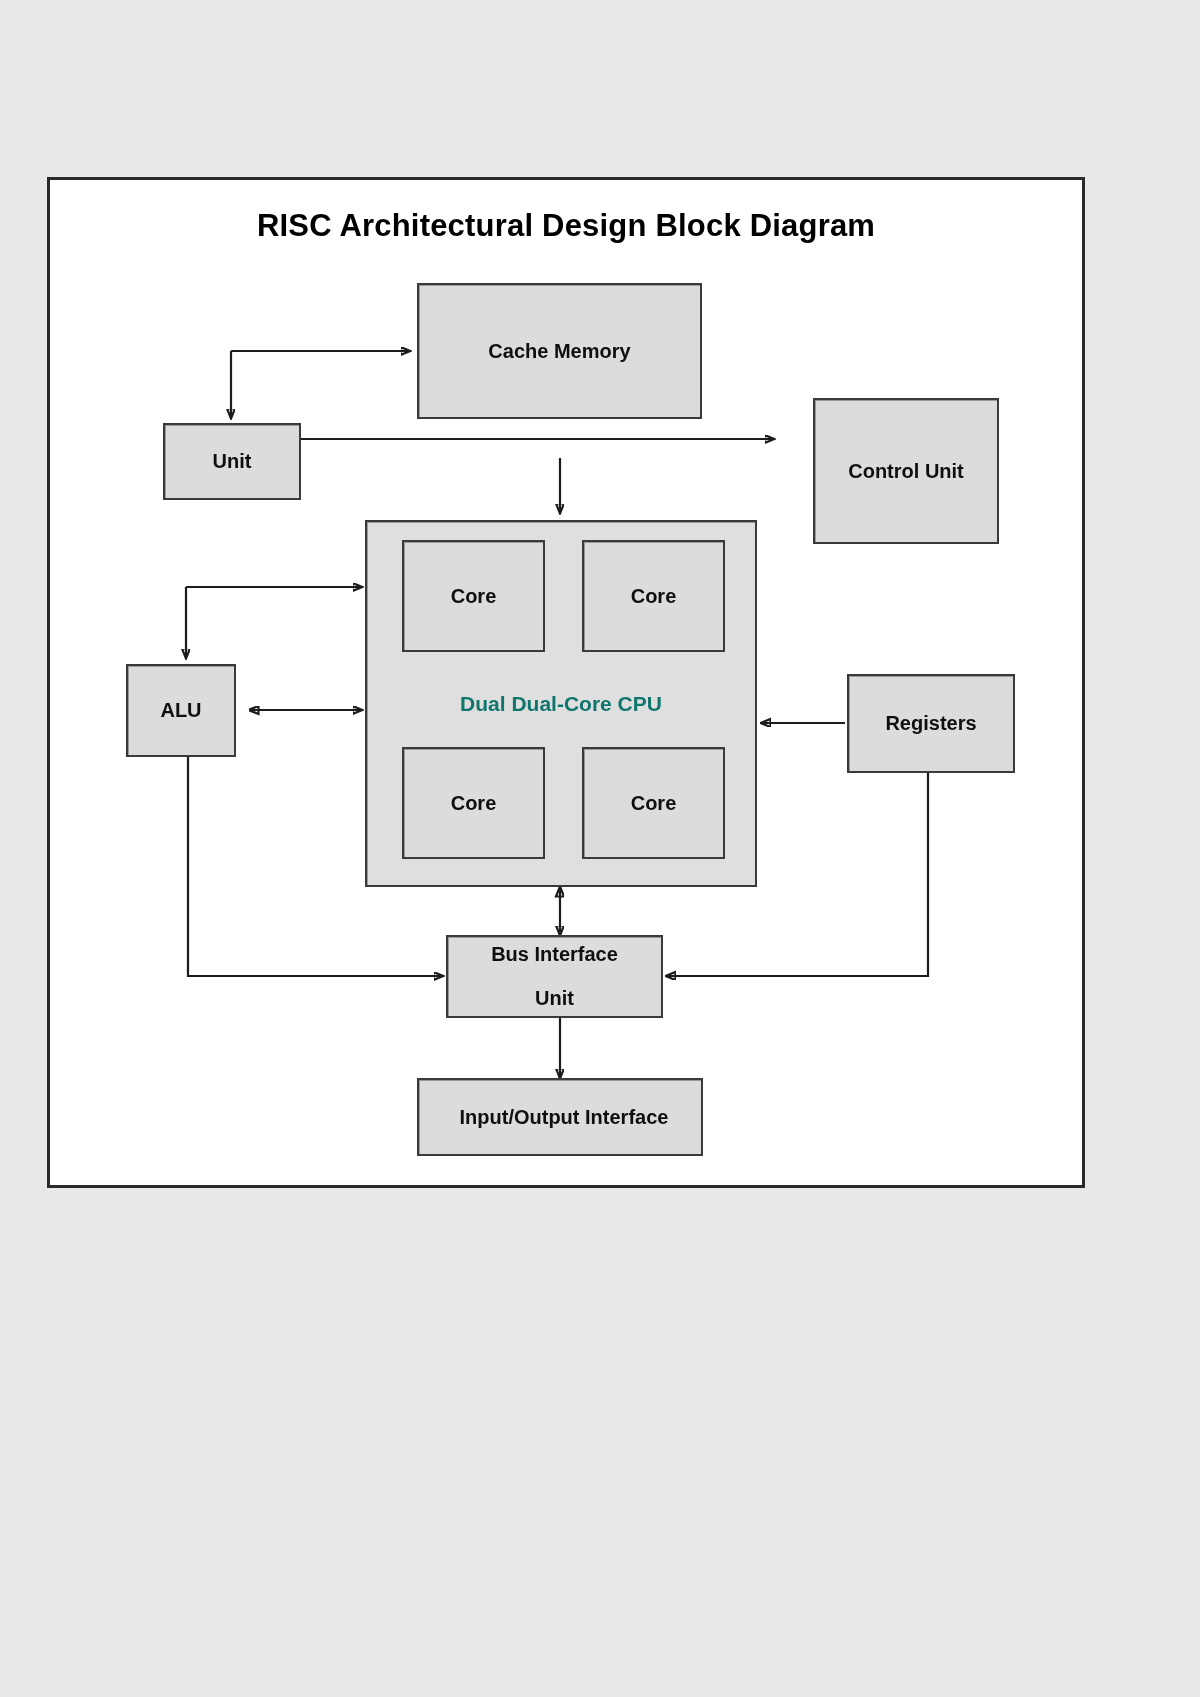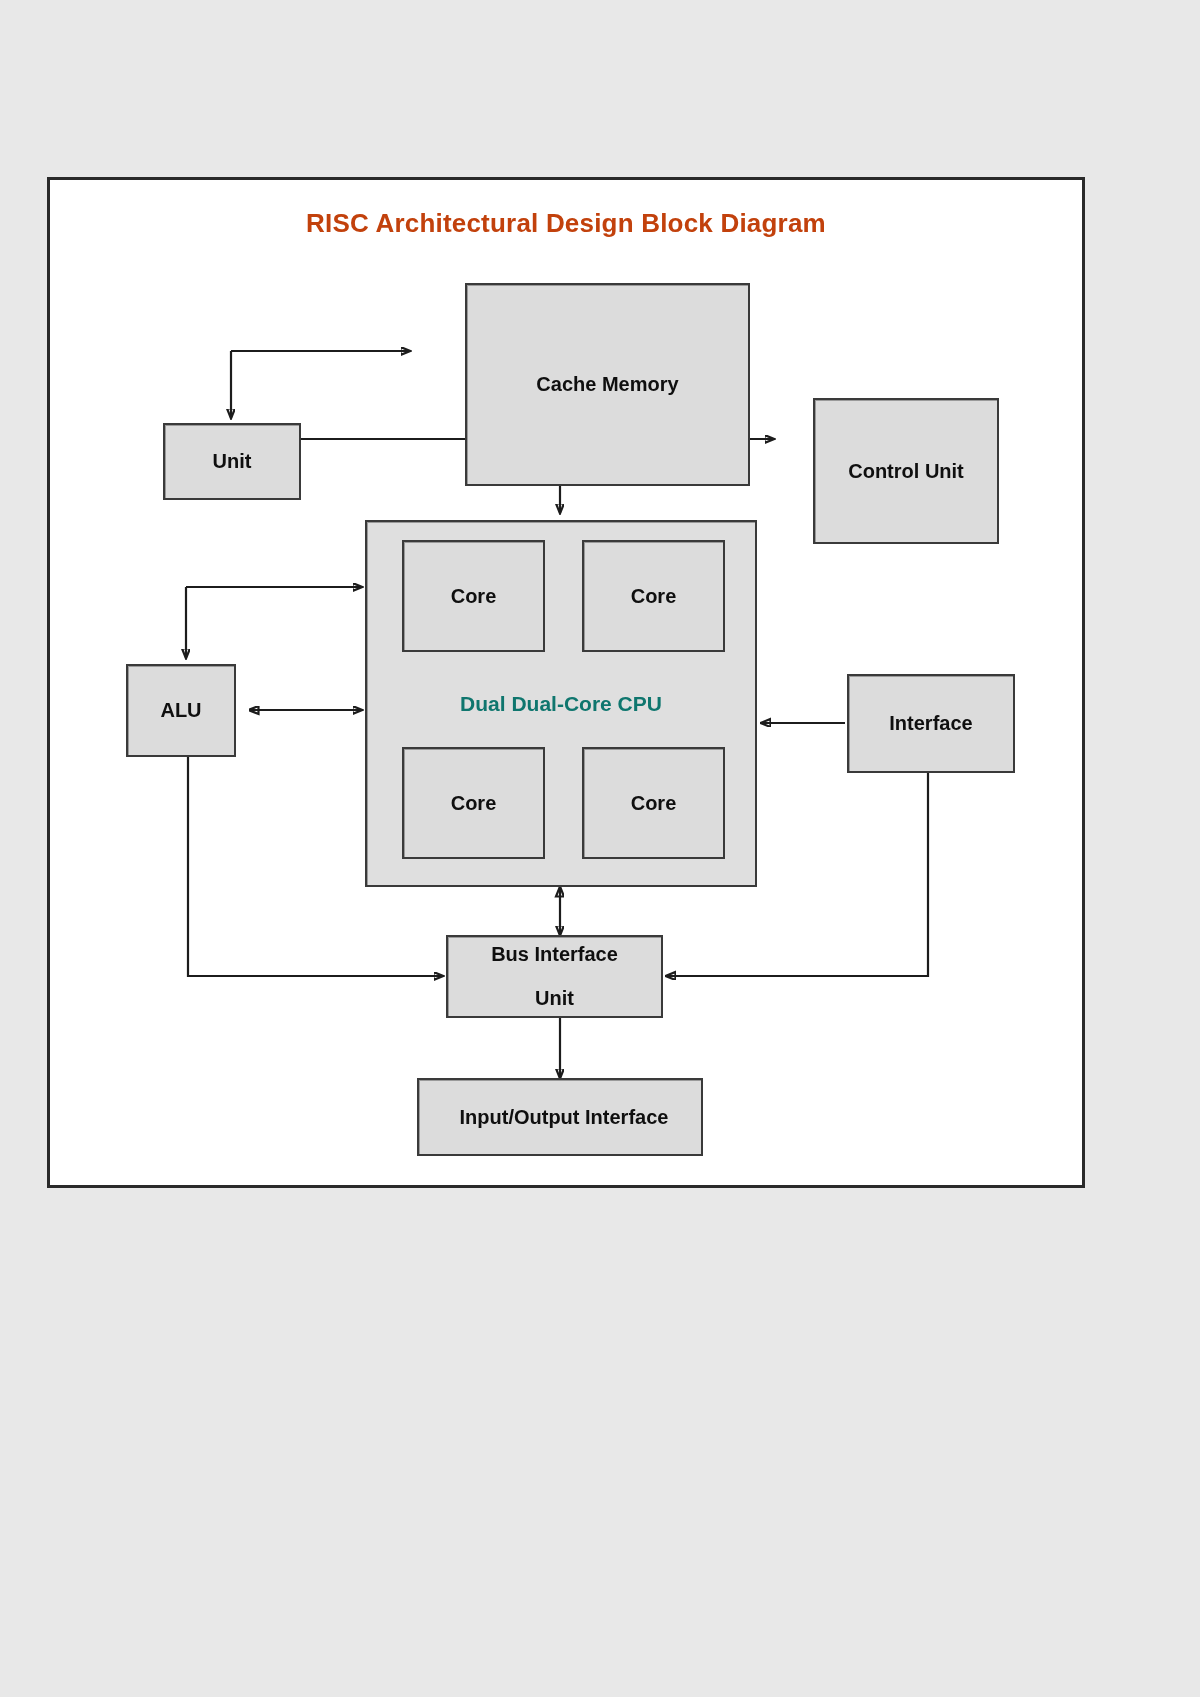--- a/index.html
+++ b/index.html
@@ -27,23 +27,23 @@
     background: #ffffff;
     border: 3px solid #2a2a2a;
     box-sizing: border-box;
   }
   .diagram-title {
     position: absolute;
     left: 0;
     top: 28px;
     width: 100%;
     text-align: center;
-    font-size: 26px;
+    font-size: 31px;
     font-weight: bold;
-    color: #c2410c;
+    color: #000000;
     letter-spacing: 0.2px;
   }
   .node {
     position: absolute;
     background: #dcdcdc;
     border: 2px solid #3a3a3a;
     box-sizing: border-box;
     display: flex;
     align-items: center;
     justify-content: center;
@@ -124,21 +124,21 @@
       <path d="M510,707 L510,755" marker-end="url(#arrow)" marker-start="url(#arrowback)"></path>
 
       <path d="M510,838 L510,898" marker-end="url(#arrow)"></path>
 
       <path d="M494,425 L530,425" marker-end="url(#arrow)"></path>
       <path d="M494,605 L530,605" marker-end="url(#arrow)"></path>
       <path d="M422,492 L422,565" marker-end="url(#arrow)"></path>
       <path d="M602,492 L602,565" marker-end="url(#arrow)"></path>
     </svg>
 
-    <div class="node" style="left:367px; top:103px; width:285px; height:203px;margin-left:48px;">
+    <div class="node" style="left:367px; top:103px; width:285px; height:136px;">
       <span>Cache Memory</span>
     </div>
 
     <div class="node" style="left:113px; top:243px; width:138px; height:77px;">
       <span>Unit</span>
     </div>
 
     <div class="node" style="left:731px; top:218px; width:186px; height:146px;margin-left:32px;">
       <span>Control Unit</span>
     </div>
@@ -161,21 +161,21 @@
       <div class="node" style="left:215px; top:225px; width:143px; height:112px;">
         <span>Core</span>
       </div>
     </div>
 
     <div class="node" style="left:76px; top:484px; width:110px; height:93px;">
       <span>ALU</span>
     </div>
 
     <div class="node" style="left:797px; top:494px; width:168px; height:99px;">
-      <span>Interface</span>
+      <span>Registers</span>
     </div>
 
     <div class="node" style="left:396px; top:755px; width:217px; height:83px; flex-direction:column;gap:19px;">
       <span>Bus Interface</span>
       <span>Unit</span>
     </div>
 
     <div class="node" style="left:367px; top:898px; width:286px; height:78px;padding-left:8px;">
       <span>Input/Output Interface</span>
     </div>

